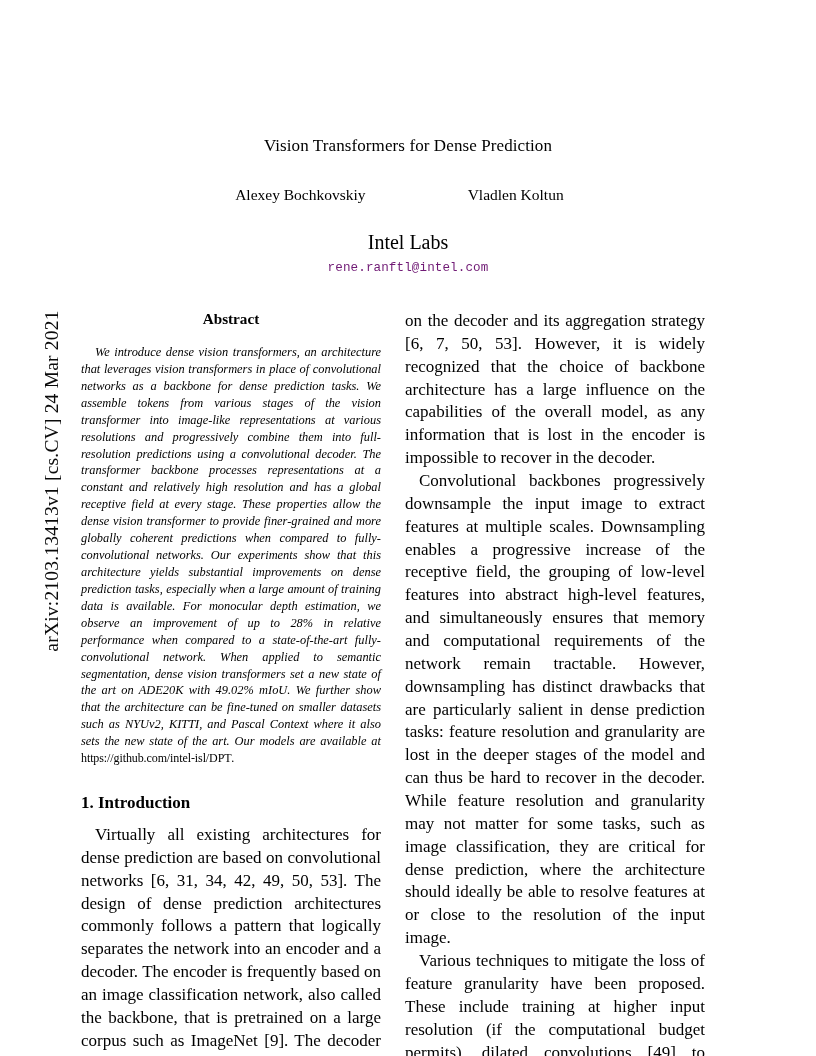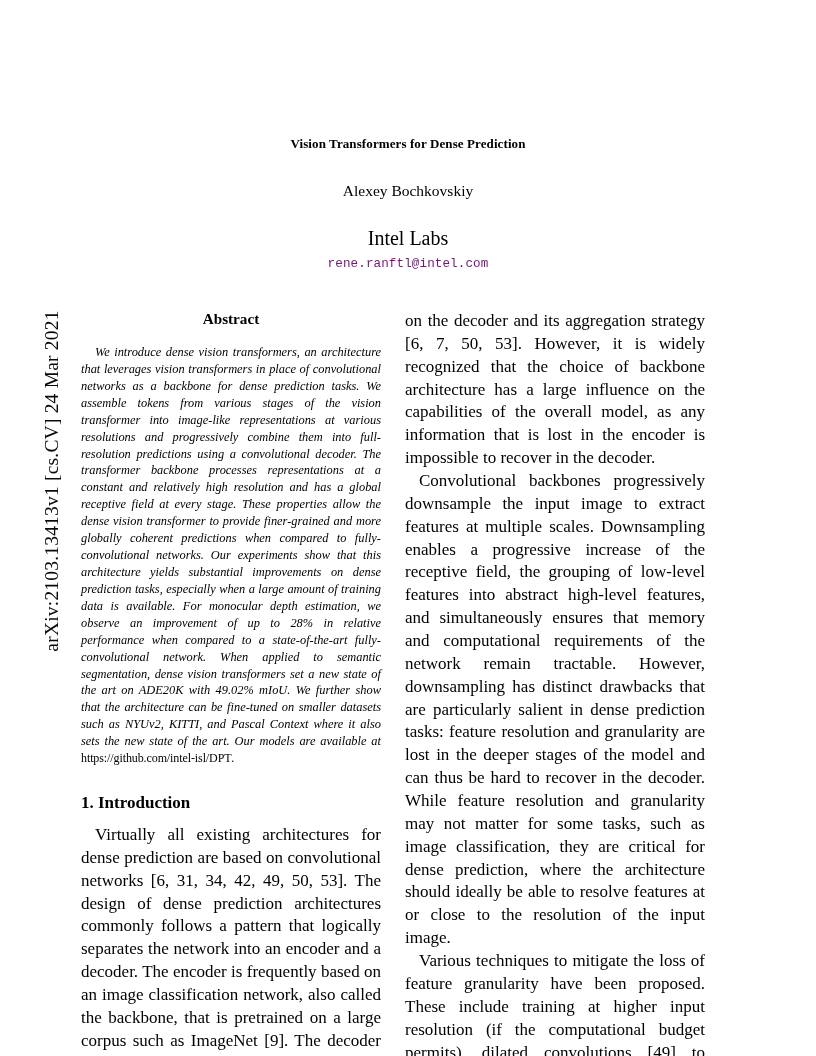--- a/index.html
+++ b/index.html
@@ -35,22 +35,22 @@
 
   
   .title-block {
     position: absolute;
     left: 85px;
     top: 136px;
     width: 646px;
     text-align: center;
   }
   .paper-title {
-    font-size: 13px;
-    font-weight: bold;
+    font-size: 17px;
+    font-weight: normal;
     letter-spacing: 0.1px;
     margin: 0;
     line-height: 1.2;
   }
   .authors {
     margin-top: 30px;
     display: flex;
     justify-content: center;
     font-size: 15.5px;
   }
@@ -134,20 +134,21 @@
 
 <div class="page">
 
   <div class="arxiv-stamp">arXiv:2103.13413v1  [cs.CV]  24 Mar 2021</div>
 
   <div class="title-block">
     <h1 class="paper-title">Vision Transformers for Dense Prediction</h1>
 
     <div class="authors">
       <div class="author">Alexey Bochkovskiy</div>
+      <div class="author">Vladlen Koltun</div>
     </div>
 
     <div class="affiliation">Intel Labs</div>
 
     <div class="email">rene.ranftl@intel.com</div>
   </div>
 
   <div class="columns">
 
     <div class="col left">

